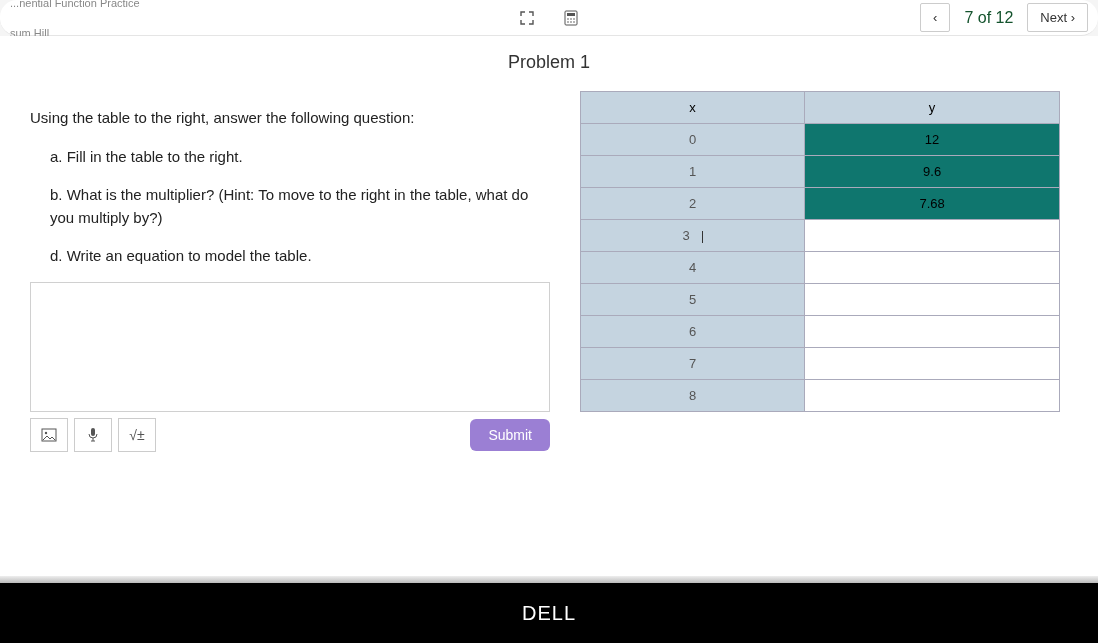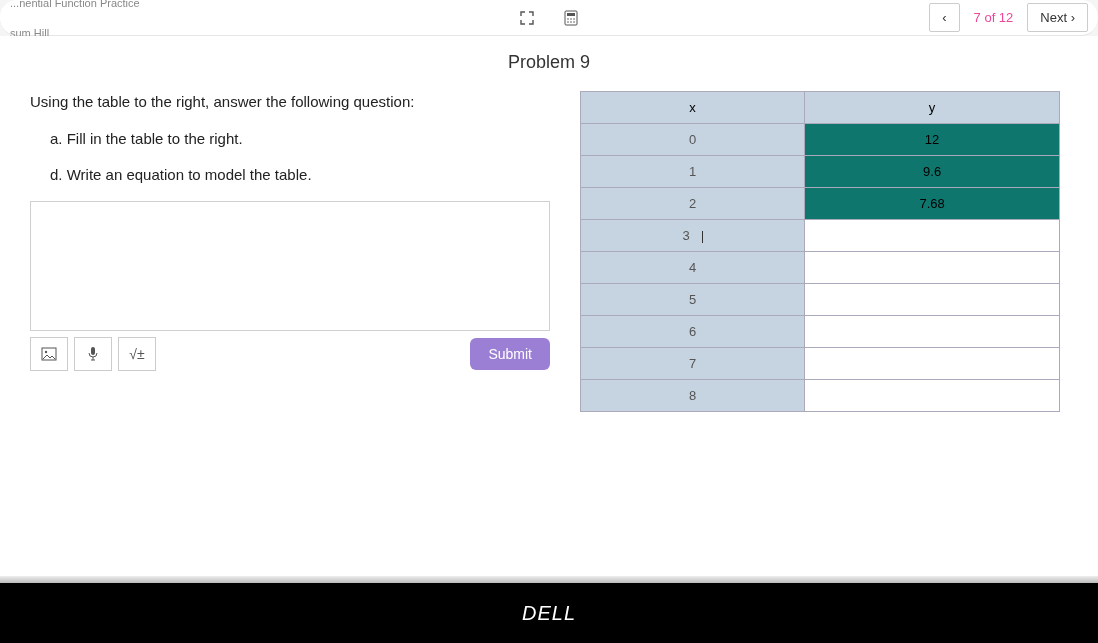--- a/index.html
+++ b/index.html
@@ -27,21 +27,21 @@
   .header-mid { display: flex; align-items: center; gap: 16px; position: absolute; left: 50%; transform: translateX(-50%); }
   .header-right { display: flex; align-items: center; gap: 8px; }
   .icon-btn {
     width: 28px; height: 28px; display: flex; align-items: center; justify-content: center;
     border-radius: 3px; cursor: pointer; color: #444;
   }
   .nav-btn {
     border: 1px solid #ccc; background: #fff; padding: 6px 12px; font-size: 13px;
     cursor: pointer; border-radius: 2px; color: #333;
   }
-  .nav-label { font-size: 13px; color: #ec4899; padding: 0 6px; }
+  .nav-label { font-size: 16px; color: #14532d; padding: 0 6px; }
   .truncated-title { font-size: 11px; color: #888; white-space: nowrap; overflow: hidden; text-overflow: ellipsis; max-width: 160px;}
   .subtitle { font-size: 11px; color: #888; margin-top: 18px; }
 
   .content {
     background: #fff;
     height: 540px;
     padding: 16px 30px 10px 30px;
     position: relative;
   }
   .problem-title {
@@ -60,21 +60,21 @@
   }
   .right-col {
     flex: 1;
   }
   .question-text {
     font-size: 15px;
     color: #222;
     line-height: 1.5;
   }
   .question-text .indent { margin-left: 20px; }
-  .question-text p { margin-bottom: 14px; }
+  .question-text p { margin-bottom: 14px; margin-top: 16px; }
   .answer-box {
     border: 1px solid #d0d0d0;
     background: #fff;
     height: 130px;
     margin-top: 8px;
     padding: 8px;
   }
   .answer-toolbar {
     display: flex;
     align-items: center;
@@ -128,21 +128,20 @@
     left: 0; right: 0; bottom: 0;
     height: 60px;
     background: #000;
     display: flex;
     align-items: center;
     justify-content: center;
   }
   .logo {
     color: #fff;
     font-size: 20px;
-    font-style: italic;
     font-weight: 500;
     letter-spacing: 1px;
   }
   .shadow-gap {
     position: absolute; left:0; right:0; bottom:60px; height:7px;
     background: linear-gradient(#eee,#bbb);
   }
 </style>
 </head>
 <body>
@@ -174,27 +173,28 @@
     </div>
   </div>
   <div class="header-right">
     <button class="nav-btn">‹</button>
     <span class="nav-label">7 of 12</span>
     <button class="nav-btn">Next  ›</button>
   </div>
 </div>
 
 <div class="content">
-  <div class="problem-title">Problem 9</div>
+  <div class="problem-title">Problem 1</div>
   <div class="main-area">
 
     <div class="left-col">
       <div class="question-text">
         <p>Using the table to the right, answer the following question:</p>
         <p class="indent">a. Fill in the table to the right.</p>
+        <p class="indent">b. What is the multiplier? (Hint: To move to the right in the table, what do you multiply by?)</p>
         <p class="indent">d.  Write an equation to model the table.</p>
       </div>
       <div class="answer-box"></div>
       <div class="answer-toolbar">
         <div class="tool-btn">
           <svg width="16" height="14" viewBox="0 0 16 14">
               <rect x="1" y="1" width="14" height="12" stroke="#555" fill="none"></rect>
               <circle cx="5" cy="5" r="1.2" fill="#555"></circle>
               <path d="M2 12l4-4 3 3 2-2 3 3" stroke="#555" fill="none"></path>
             </svg>

